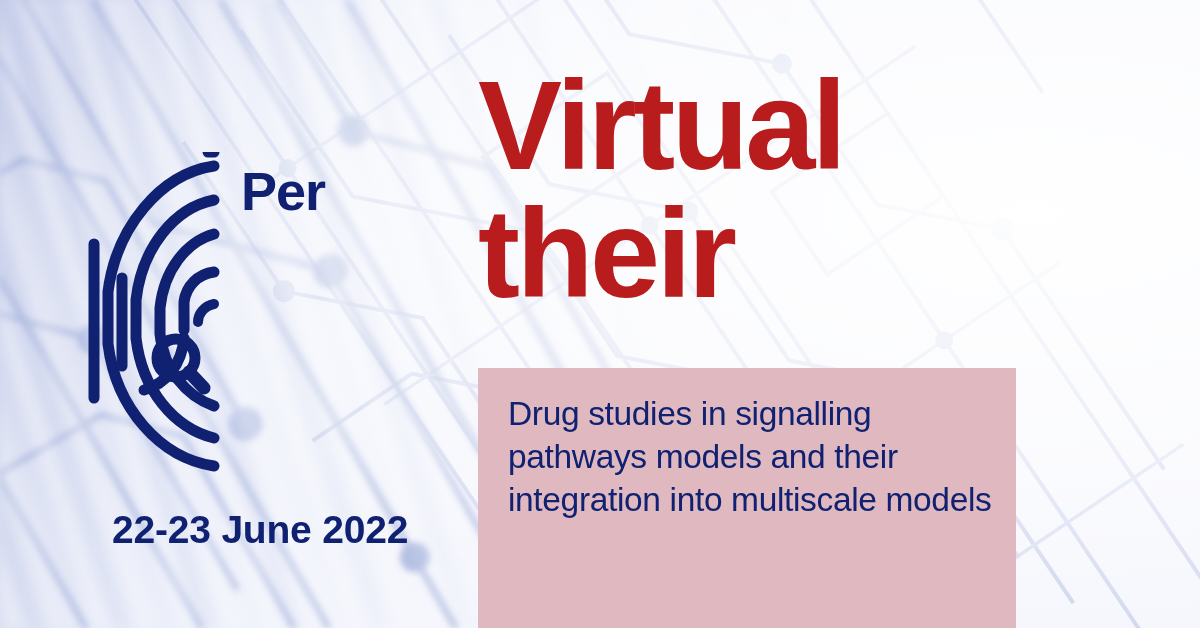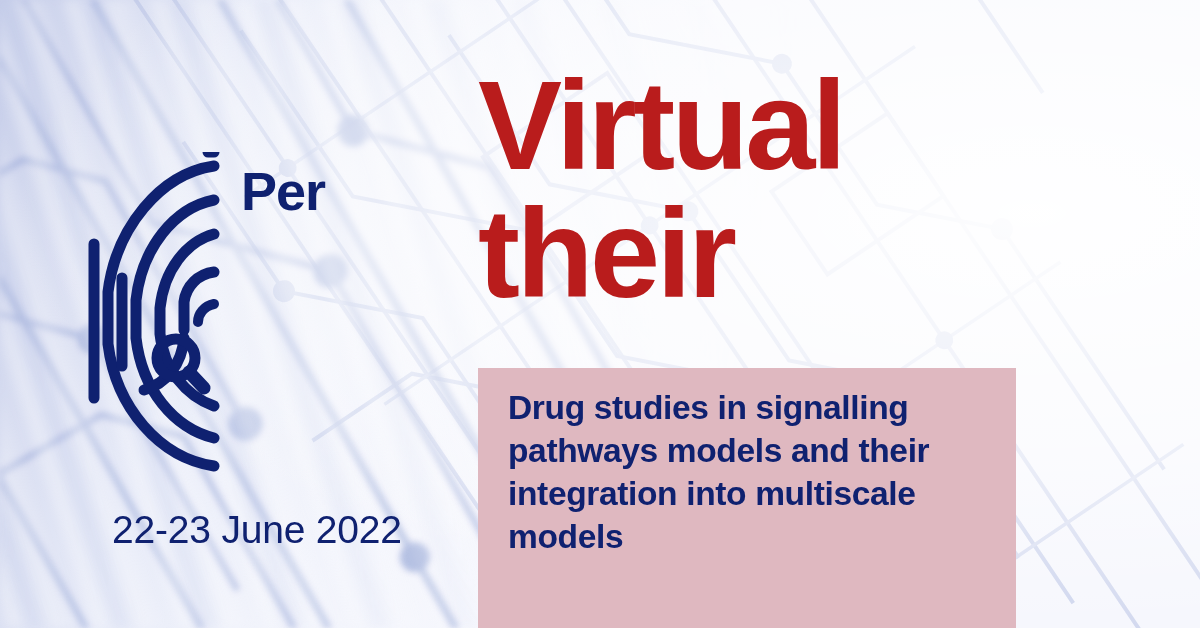--- a/index.html
+++ b/index.html
@@ -106,36 +106,36 @@
 
   
   #description-panel {
     position:absolute;
     left:478px; top:368px;
     width:538px; height:262px;
     background:#dfb8c0;
   }
   #description-text {
     position:absolute;
-    left:30px; top:18px;
+    left:30px; top:24px;
     width:486px;
     color:#0f2170;
-    font-weight:bold;
+    font-weight:normal;
     font-size:33.5px;
     line-height:43px;
     letter-spacing:-.35px;
   }
 
   
   #event-date {
     position:absolute;
     left:112px; top:508px;
     color:#0f2170;
     font-size:39px;
-    font-weight:normal;
+    font-weight:bold;
     letter-spacing:-.2px;
     white-space:nowrap;
   }
 </style>
 </head>
 <body>
 
 <div id="banner">
 
   <svg class="bg-layer" id="bg-circuit-right" viewBox="0 0 1200 628" preserveAspectRatio="none" aria-hidden="true">

